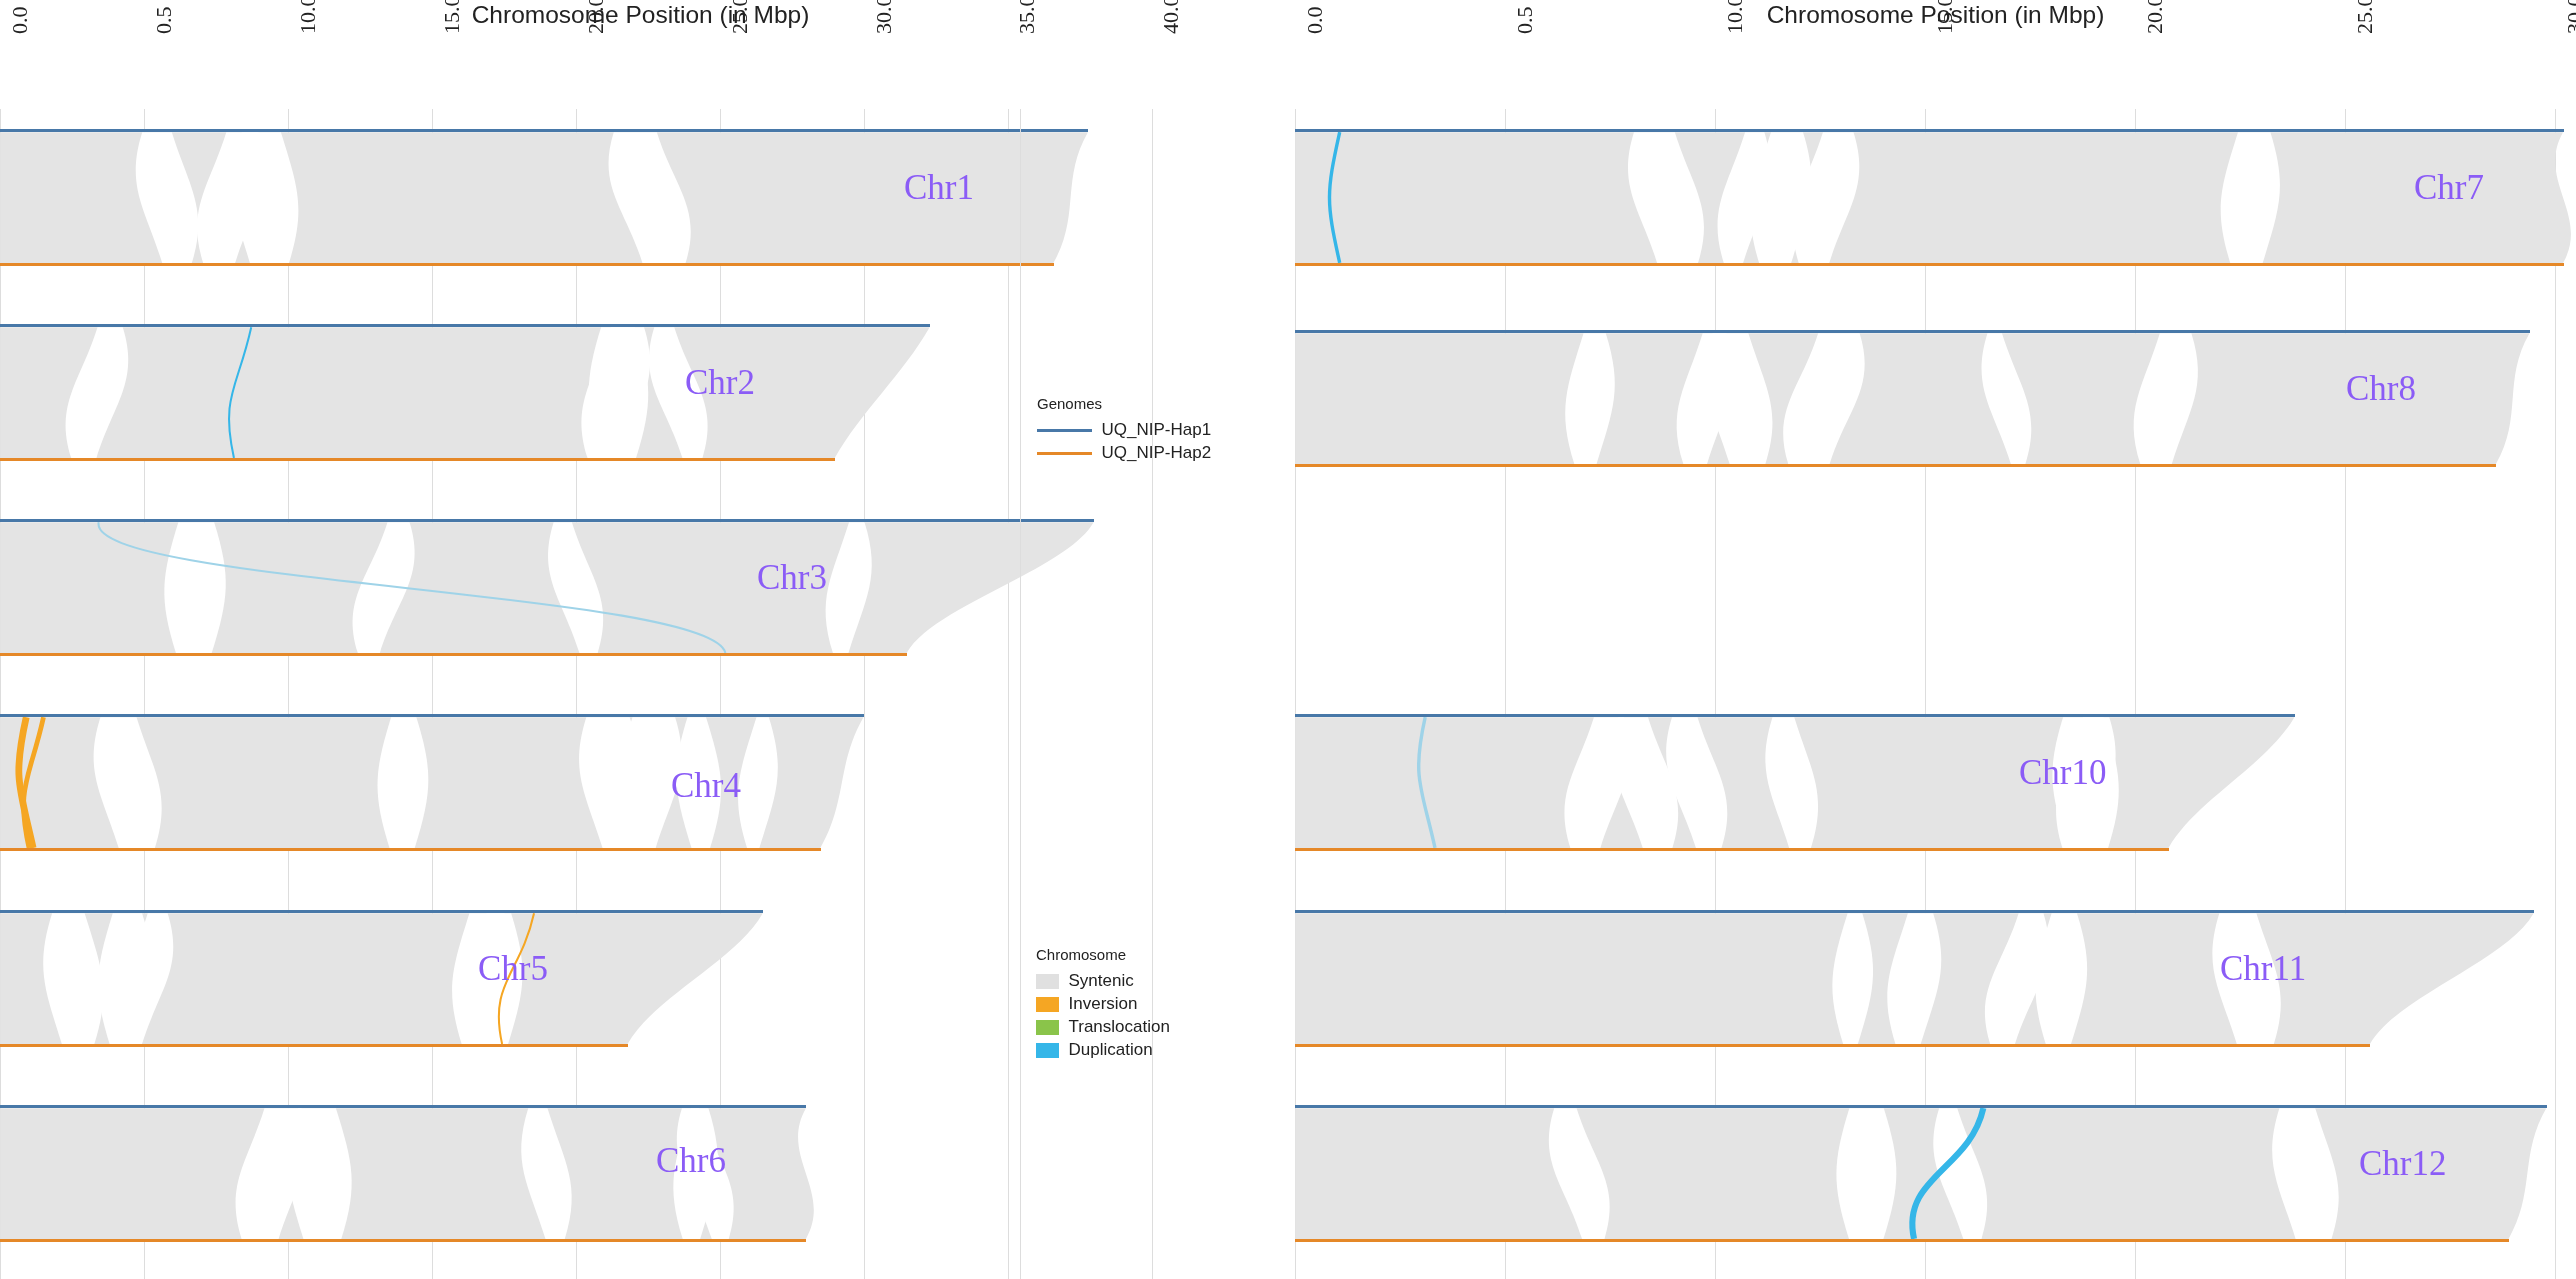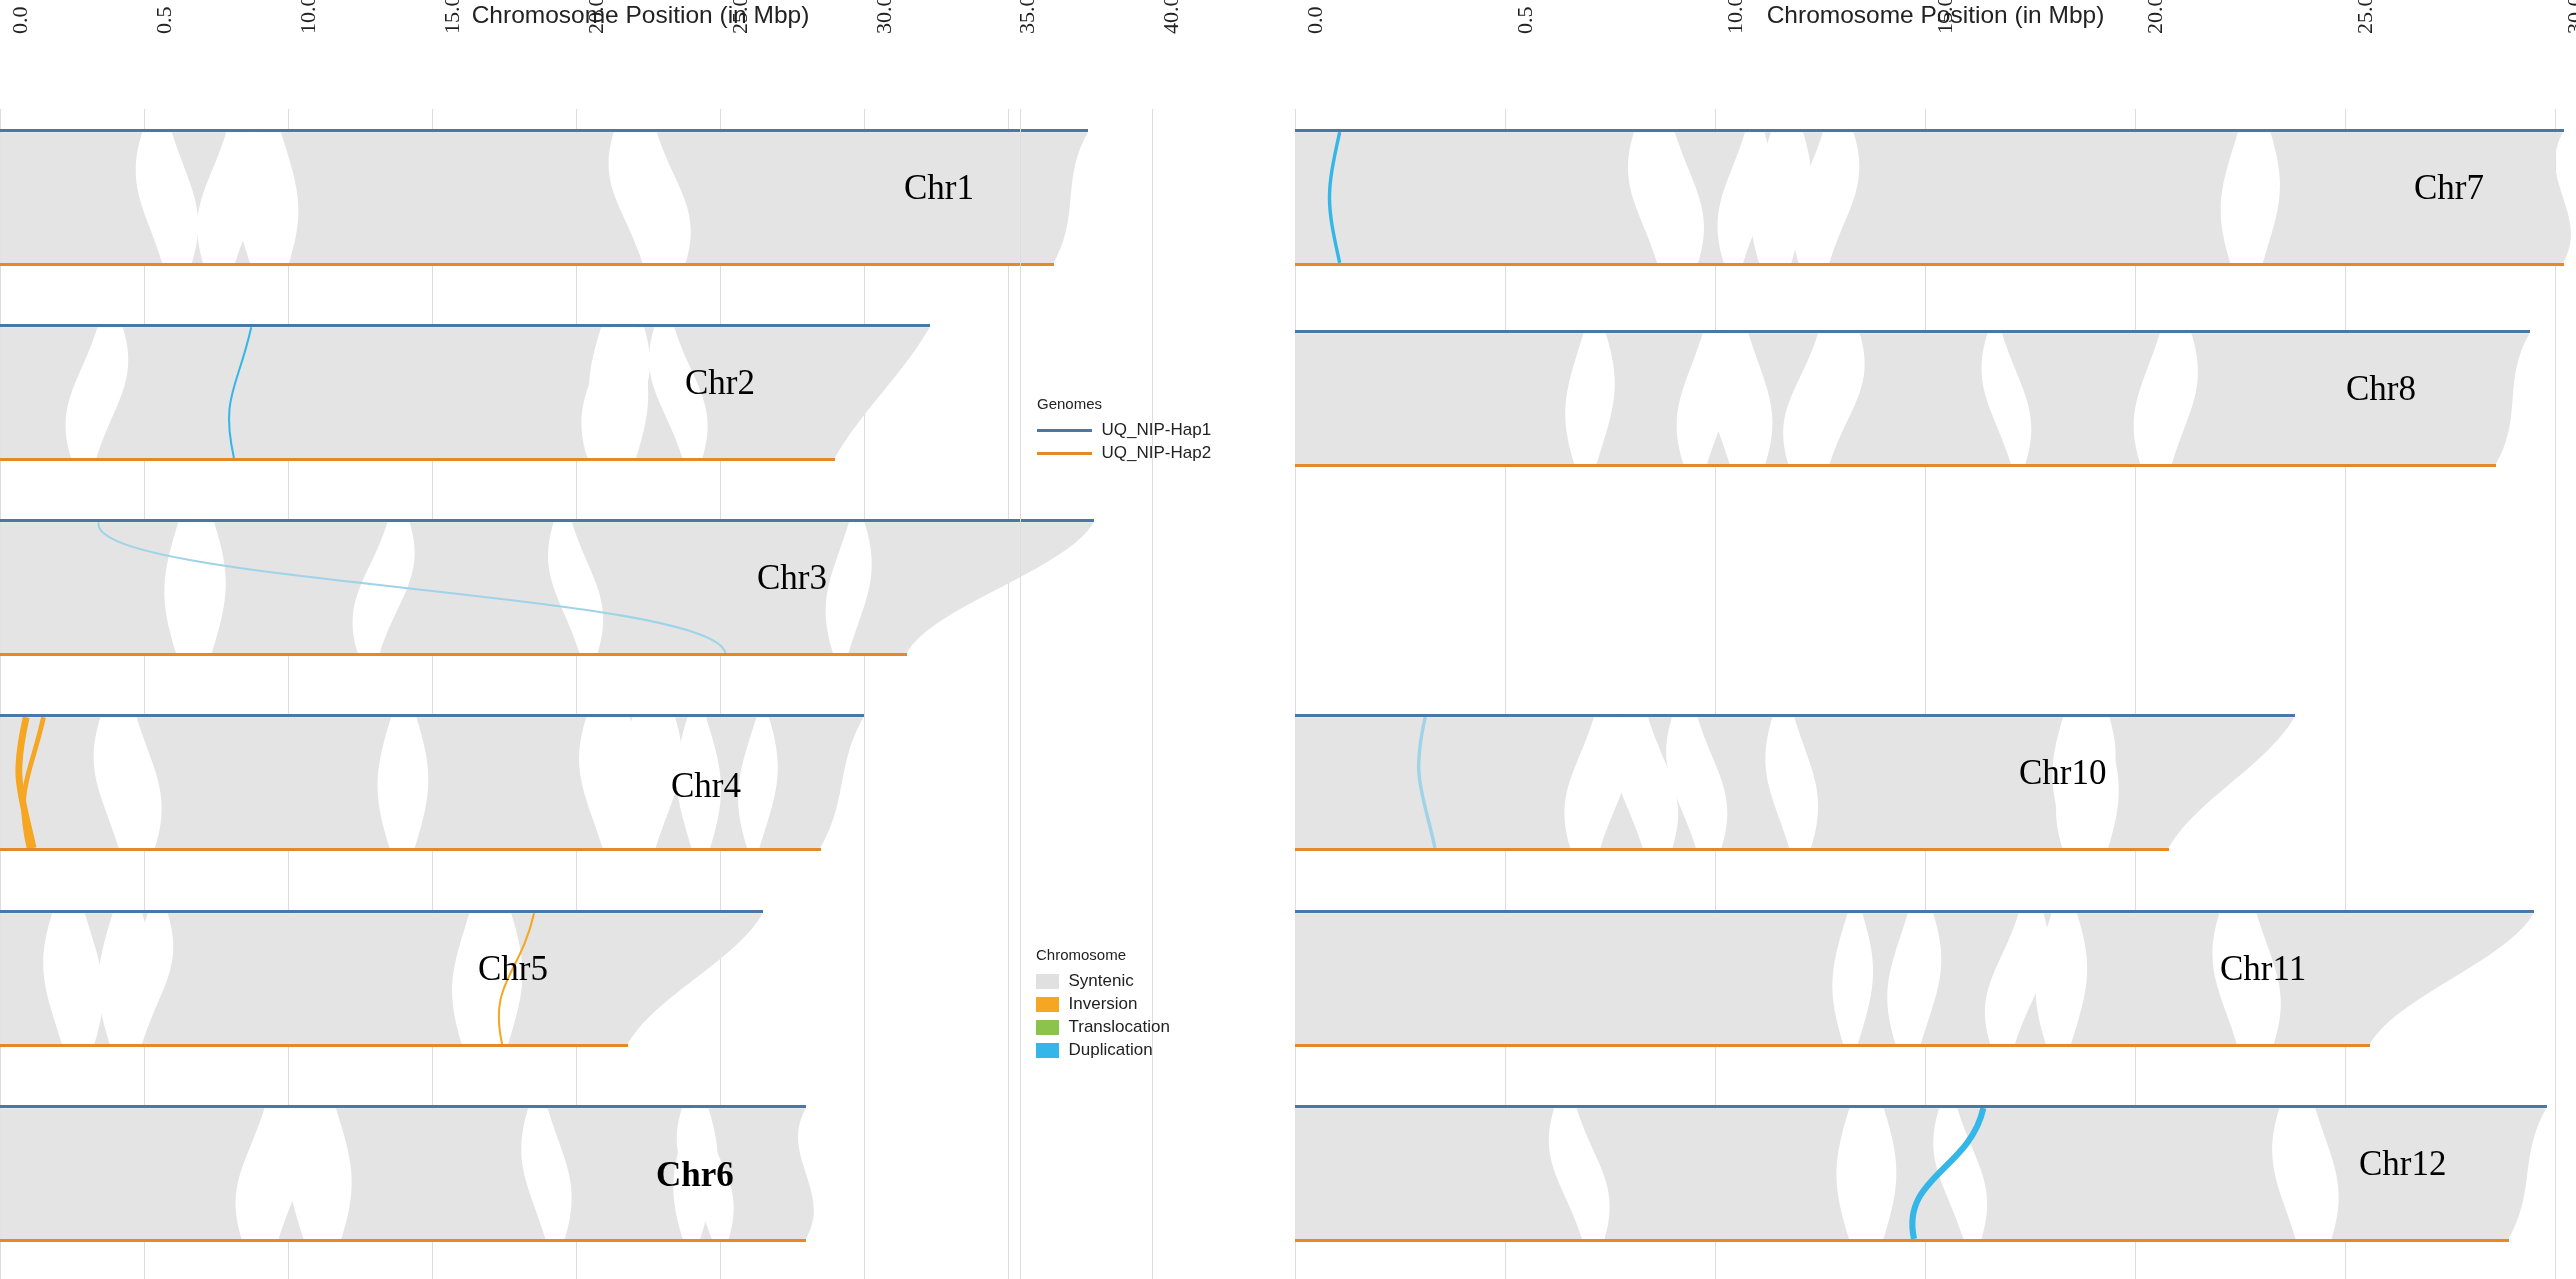--- a/index.html
+++ b/index.html
@@ -9,21 +9,21 @@
   .panel-right{left:1295px;width:1281px;}
   .axis-title{position:absolute;top:1.4px;width:100%;text-align:center;font-size:24.5px;color:#222;font-family:Liberation Sans, sans-serif;}
   .ticklabels{position:absolute;top:33px;left:0;width:100%;height:75px;}
   .ticklabel{position:absolute;font-size:22px;color:#222;transform:rotate(-90deg);transform-origin:left top;white-space:nowrap;font-family:"Liberation Serif",serif;}
   .plotarea{position:absolute;top:109px;left:0;width:100%;height:1171px;}
   .gridline{position:absolute;top:0;bottom:0;width:0.7px;background:#dddddd;}
   .chr-block{position:absolute;left:0;right:0;}
   .hapline{position:absolute;height:2.7px;left:0;}
   .hap1{background:#4878a8;}
   .hap2{background:#e58828;}
-  .chr-label{position:absolute;font-size:35px;color:#000000;font-family:"Liberation Serif",serif;white-space:nowrap;}
+  .chr-label{position:absolute;font-size:35px;color:#8b5cf6;font-family:"Liberation Serif",serif;white-space:nowrap;}
   .ribbonsvg{position:absolute;left:0;top:0;}
   .legend{position:absolute;font-family:"Liberation Sans",sans-serif;}
   .legend-title{font-size:15px;color:#222;margin-bottom:6.8px;}
   .legend-row{display:flex;align-items:center;height:23px;}
   .legend-line{width:55px;height:2.7px;margin-right:9.5px;}
   .legend-swatch{width:23px;height:15px;margin-right:9.5px;}
   .legend-text{font-size:17px;color:#222;}
   .center-divider{position:absolute;left:1020px;top:109px;width:0.7px;height:1171px;background:#dddddd;}
 </style>
 </head>
@@ -125,21 +125,21 @@
         <svg class="ribbonsvg" width="1281" height="195" viewBox="0 0 1880 286.328">
           <path d="M0,34 L1182.9213483146068,34 C1142.9213483146068,104 1222.9213483146068,156 1182.9213483146068,226 L0,226 Z" fill="#e4e4e4"></path>
           <path d="M1014.1920909828387,34 C989.1920909828387,114 977.0184025864121,146 1002.0184025864121,226 L1027.580686582701,226 C1052.580686582701,146 1064.7543749791275,114 1039.7543749791275,34 Z" fill="#ffffff"></path>
           <path d="M387.86227621426775,34 C362.86227621426775,114 329.2352394096424,146 354.2352394096424,226 L408.56309280819266,226 C433.56309280819266,146 467.190129612818,114 442.190129612818,34 Z" fill="#ffffff"></path>
           <path d="M775.1794123179906,34 C750.1794123179906,114 775.5319952822696,146 800.5319952822696,226 L828.7838778401441,226 C853.7838778401441,146 828.4312948758651,114 803.4312948758651,34 Z" fill="#ffffff"></path>
           <path d="M437.2139204746386,34 C412.2139204746386,114 420.07295384542914,146 445.07295384542914,226 L500.6239070127107,226 C525.6239070127107,146 517.7648736419202,114 492.7648736419202,34 Z" fill="#ffffff"></path>
           <path d="M1000.8116720705569,34 C975.8116720705569,114 1019.7221266236015,146 1044.7221266236015,226 L1069.6103741167383,226 C1094.6103741167383,146 1050.6999195636938,114 1025.6999195636938,34 Z" fill="#ffffff"></path>
         </svg>
         <div class="hapline hap1" style="top: 20.4px; width: 806px;"></div>
         <div class="hapline hap2" style="top: 154px; width: 806px;"></div>
-        <div class="chr-label" style="left: 656px; top: 70px; font-weight: bold;">Chr6</div>
+        <div class="chr-label" style="left: 656px; top: 56px;">Chr6</div>
       </div>
     </div>
 </div>
 
 <div class="panel panel-right">
   <div class="axis-title">Chromosome Position (in Mbp)</div>
   <div class="ticklabels">
       <div class="ticklabel" style="left: 6.8px; top: 1.4px;">0.0</div>
       <div class="ticklabel" style="left: 217px; top: 1.4px;">0.5</div>
       <div class="ticklabel" style="left: 427px; top: 1.4px;">10.0</div>

